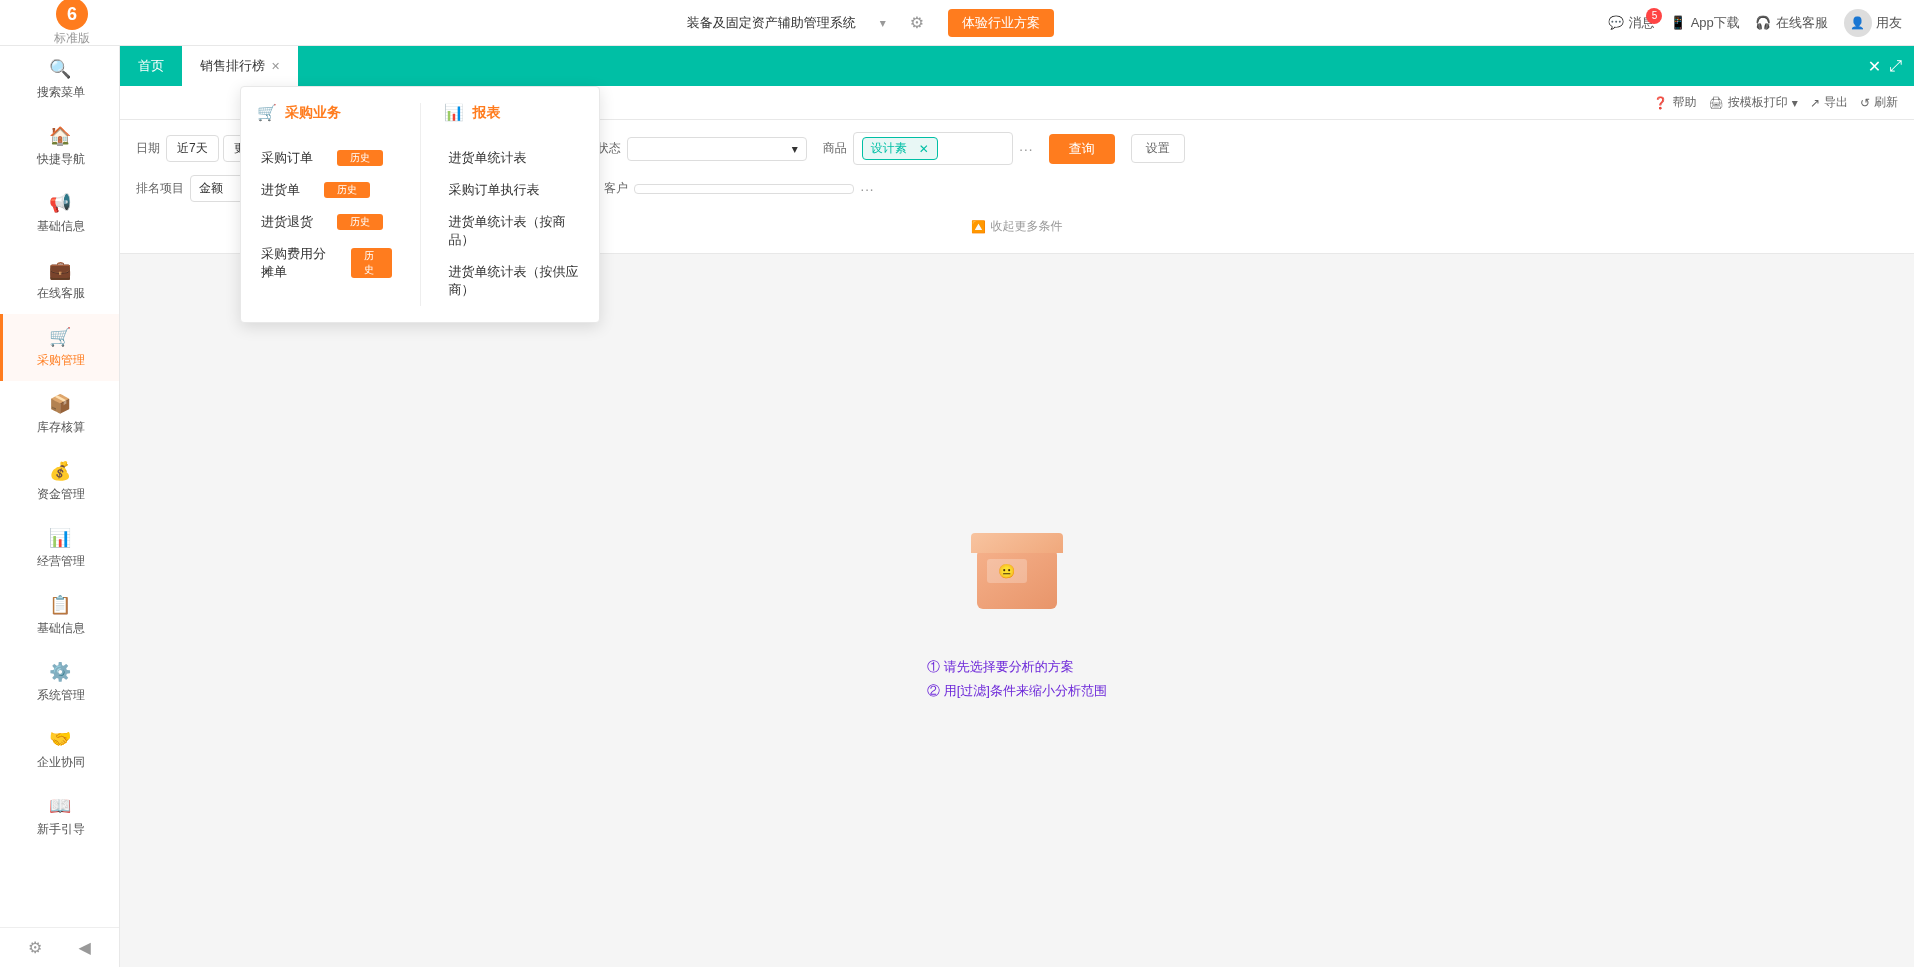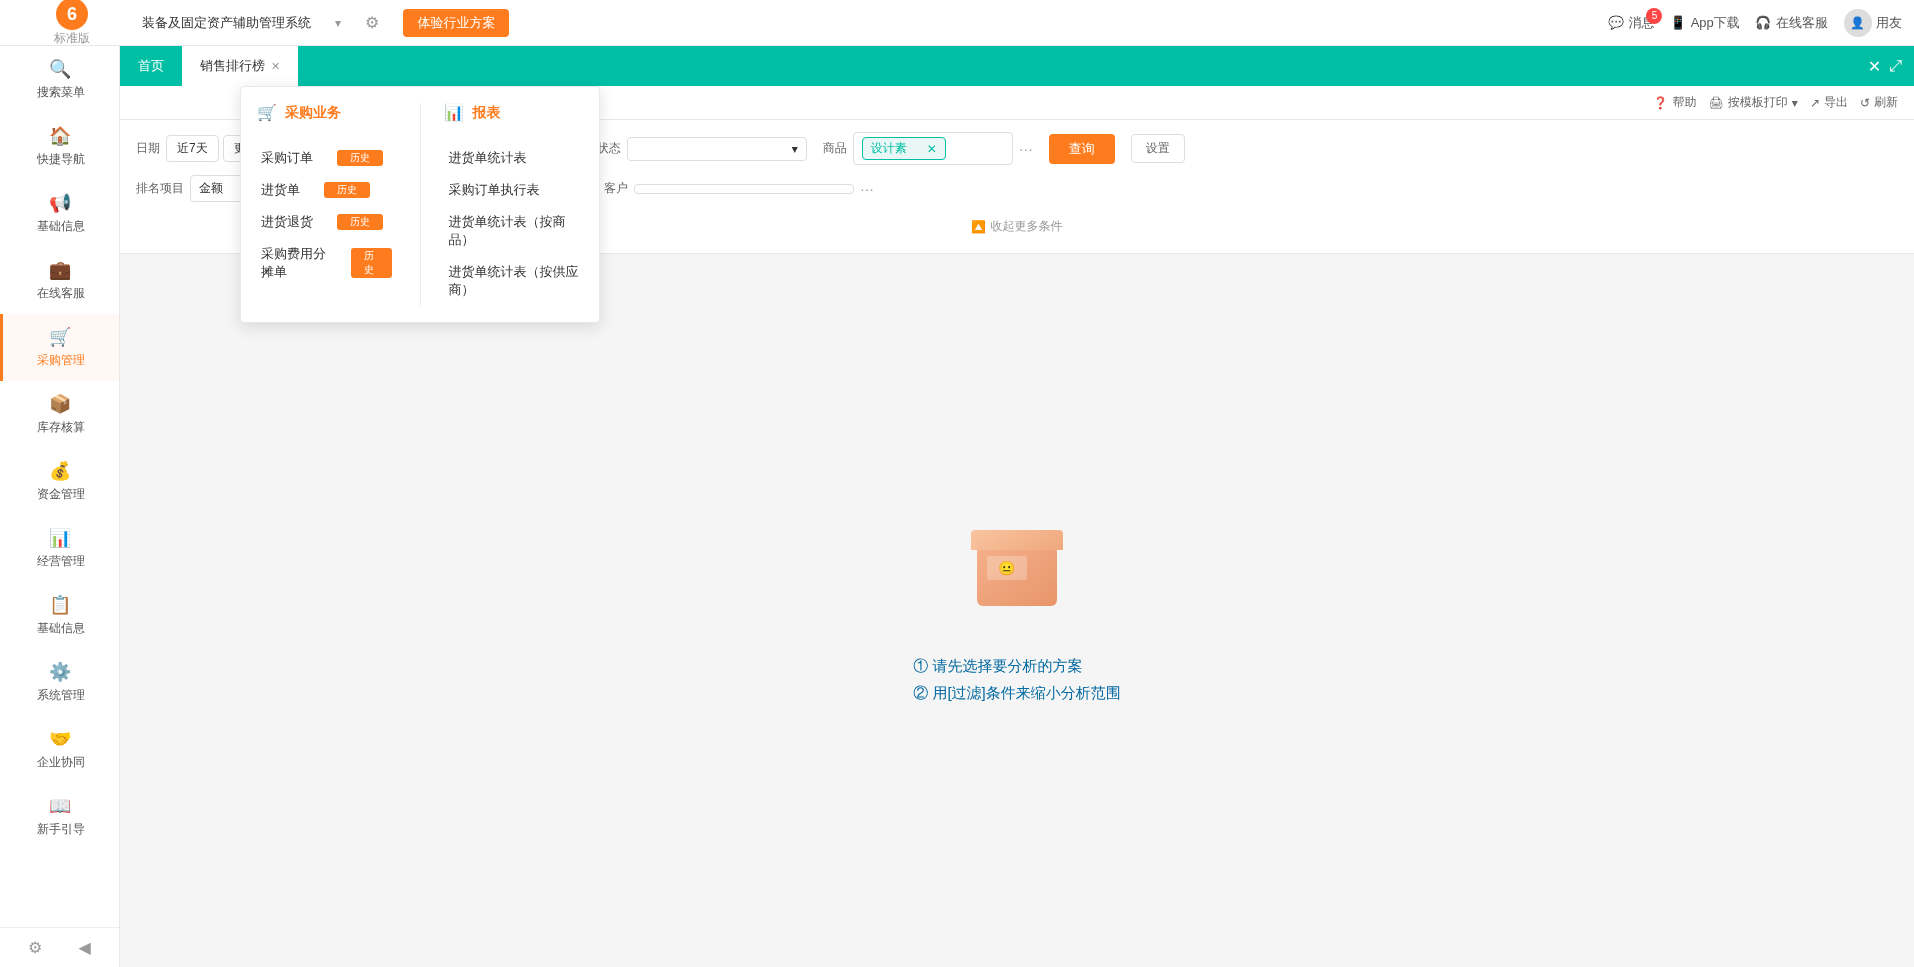--- a/index.html
+++ b/index.html
@@ -25,21 +25,21 @@
     }
     .logo-icon {
       width: 32px; height: 32px;
       background: #ff7c1e;
       border-radius: 50%;
       display: flex; align-items: center; justify-content: center;
       color: white; font-size: 18px; font-weight: bold;
     }
     .logo-text { font-size: 12px; color: #999; }
     .topbar-center {
-      display: flex; align-items: center; gap: 24px; flex: 1;
+      display: flex; align-items: center; gap: 24px; flex: 1; justify-content: center;
     }
     .system-name {
       font-size: 13px; color: #333;
     }
     .dropdown-icon { color: #999; font-size: 12px; }
     .settings-icon { color: #999; font-size: 16px; cursor: pointer; }
     .industry-btn {
       background: #ff7c1e;
       color: white;
       border: none;
@@ -179,21 +179,21 @@
     }
     .filter-input {
       border: 1px solid #ddd; border-radius: 4px;
       padding: 4px 8px; font-size: 12px; color: #333;
       width: 160px;
     }
     .filter-tag {
       background: #e8f7f5; border: 1px solid #00bfa5;
       border-radius: 4px; padding: 2px 8px;
       font-size: 12px; color: #00bfa5;
-      display: flex; align-items: center; gap: 20px; text-align: right;
+      display: flex; align-items: center; gap: 12px; text-align: right;
     }
     .filter-tag-close { cursor: pointer; color: #00bfa5; }
     .date-range {
       display: flex; align-items: center; gap: 4px;
     }
     .date-btn {
       border: 1px solid #ddd; border-radius: 4px;
       padding: 4px 10px; font-size: 12px; color: #333;
       cursor: pointer; background: white;
     }
@@ -218,21 +218,21 @@
     
     .empty-state {
       flex: 1; display: flex; flex-direction: column;
       align-items: center; justify-content: center;
       gap: 16px;
     }
     .empty-illustration {
       position: relative; width: 120px; height: 120px;
     }
     .empty-text { text-align: left; }
-    .empty-text p { font-size: 15px; color: #0369a1; line-height: 1.8; }
+    .empty-text p { font-size: 13px; color: #6d28d9; line-height: 1.8; }
     .empty-text p::before { content: '① '; }
     .empty-text p:last-child::before { content: '② '; }
 
     
     .dropdown-overlay {
       position: absolute;
       top: 40px; left: 0;
       background: white;
       border: 1px solid #e8e8e8;
       border-radius: 4px;

